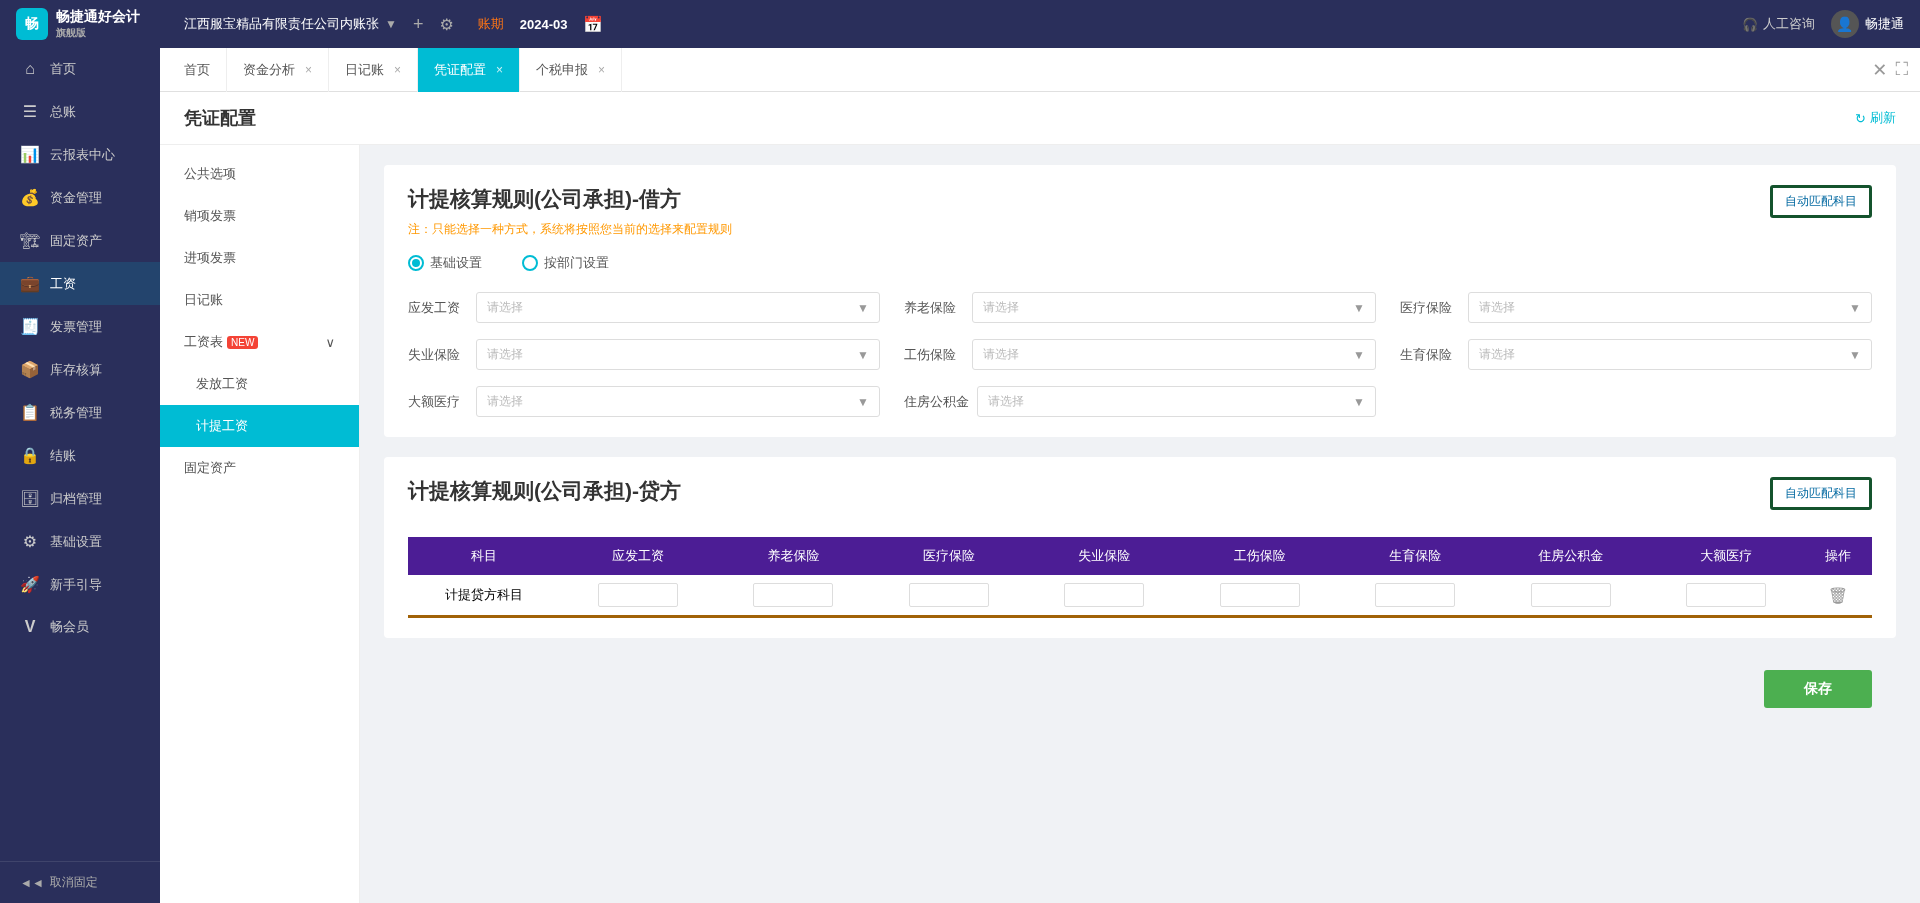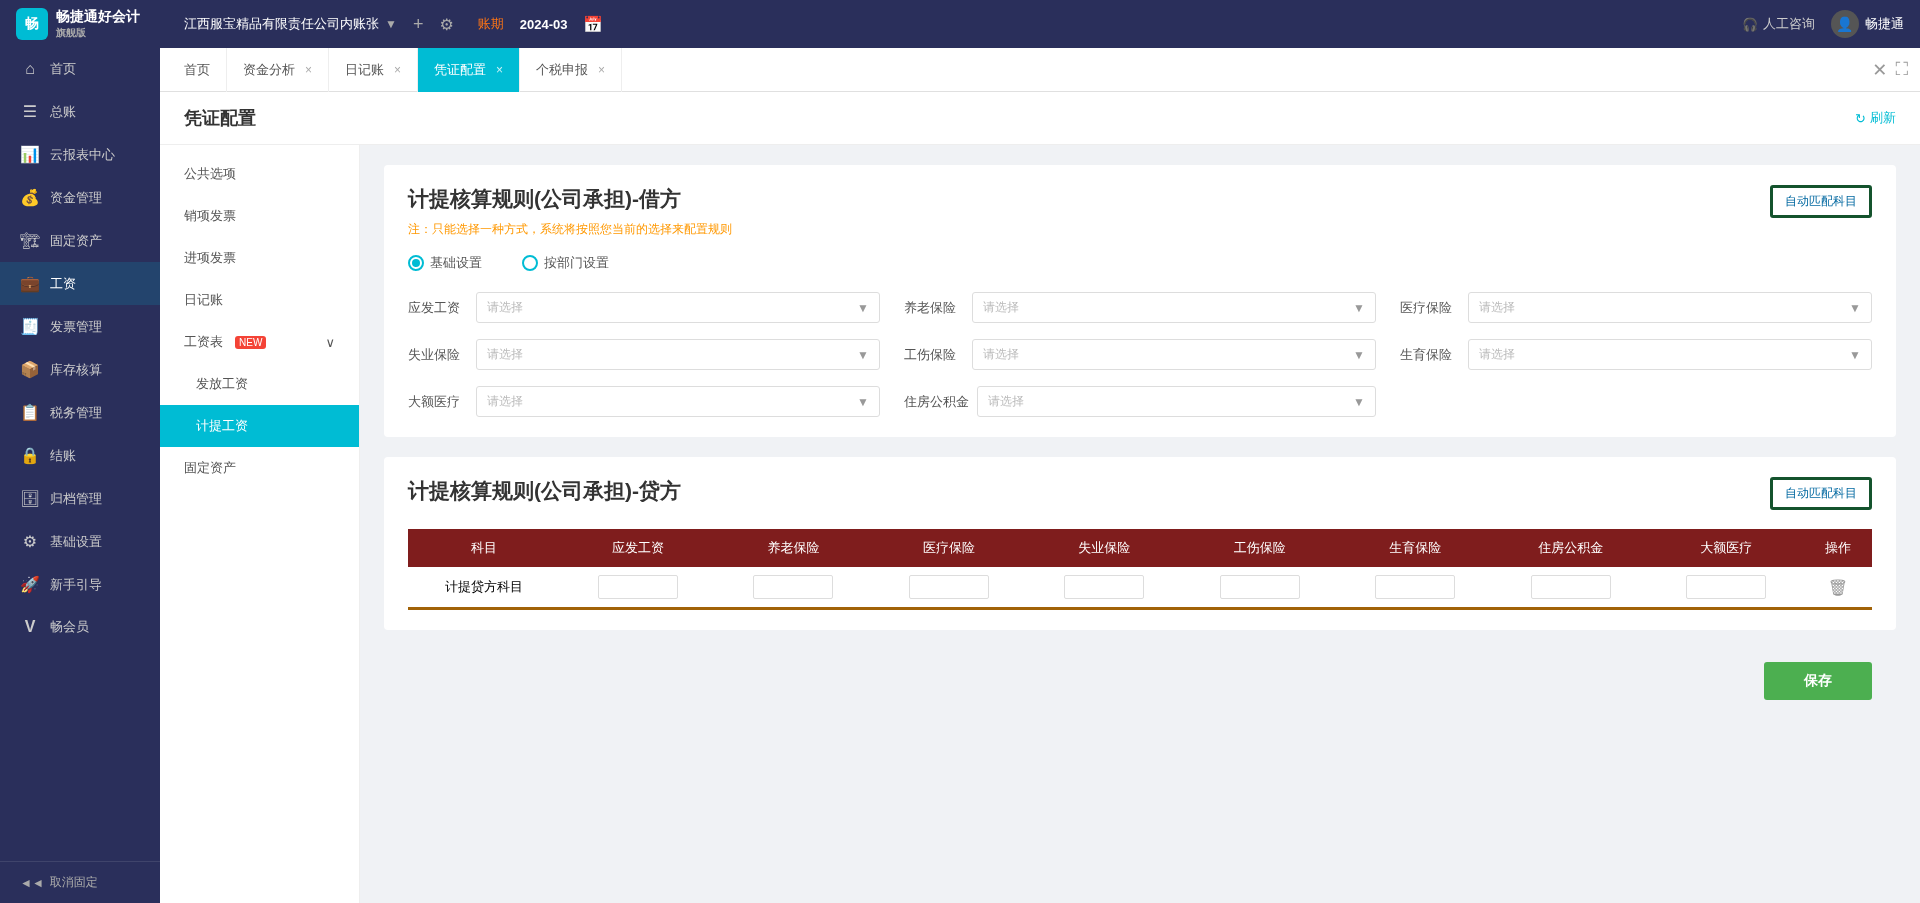--- a/index.html
+++ b/index.html
@@ -44,21 +44,21 @@
     .page-title { font-size: 18px; font-weight: bold; color: #333; }
     .refresh-btn { display: flex; align-items: center; gap: 4px; color: #00bcd4; font-size: 13px; cursor: pointer; }
 
     
     .content-body { display: flex; gap: 0; height: calc(100% - 52px); }
     .left-nav { width: 200px; background: white; flex-shrink: 0; border-right: 1px solid #eee; padding: 8px 0; }
     .left-nav-item { padding: 12px 24px; color: #555; cursor: pointer; font-size: 13px; }
     .left-nav-item.active { background: #00bcd4; color: white; }
     .left-nav-group { position: relative; }
     .left-nav-group-header { display: flex; align-items: center; justify-content: space-between; padding: 12px 24px; color: #555; cursor: pointer; font-size: 13px; }
-    .new-badge { background: #f44336; color: white; font-size: 10px; padding: 1px 4px; border-radius: 3px; margin-left: 12px; }
+    .new-badge { background: #f44336; color: white; font-size: 10px; padding: 1px 4px; border-radius: 3px; margin-left: 4px; }
 
     .right-content { flex: 1; overflow-y: auto; padding: 20px 24px; }
 
     
     .section { background: white; border-radius: 4px; margin-bottom: 20px; padding: 20px 24px; }
     .section-title { font-size: 21px; font-weight: bold; color: #333; margin-bottom: 8px; }
     .section-note { color: #ff9800; font-size: 12px; margin-bottom: 16px; }
     .section-header { display: flex; align-items: flex-start; justify-content: space-between; }
     .auto-match-btn { background: white; border: 3px solid #14532d; color: #0369a1; padding: 5px 12px; border-radius: 3px; font-size: 12px; cursor: pointer; white-space: nowrap; }
 
@@ -71,21 +71,21 @@
     
     .form-grid { display: grid; grid-template-columns: 1fr 1fr 1fr; gap: 16px 24px; }
     .form-item { display: flex; align-items: center; gap: 8px; }
     .form-label { color: #555; font-size: 13px; white-space: nowrap; min-width: 60px; }
     .form-select { flex: 1; border: 1px solid #ddd; border-radius: 3px; padding: 6px 10px; font-size: 12px; color: #aaa; display: flex; align-items: center; justify-content: space-between; cursor: pointer; background: white; }
     .form-select .arrow { color: #999; }
 
     
     .table-wrapper { overflow-x: auto; }
     table { width: 100%; border-collapse: collapse; font-size: 13px; }
-    table thead tr { background: #7f1d1d; color: white; }
+    table thead tr { background: #4c1d95; color: white; }
     table thead th { padding: 10px 8px; text-align: center; font-weight: normal; white-space: nowrap; }
     table tbody tr { background: white; }
     table tbody td { padding: 8px 8px; text-align: center; border-bottom: 3px solid #a16207; }
     .table-input { border: 1px solid #ddd; border-radius: 2px; width: 80px; padding: 4px 6px; font-size: 12px; text-align: center; }
     .delete-btn { color: #999; cursor: pointer; font-size: 16px; }
 
     
     .save-bar { position: sticky; bottom: 0; background: #f0f2f5; padding: 12px 24px; display: flex; justify-content: flex-end; }
     .save-btn { background: #4caf50; color: white; border: none; padding: 10px 40px; border-radius: 3px; font-size: 14px; cursor: pointer; font-weight: bold; }
 
@@ -333,21 +333,21 @@
                 <span class="form-label">住房公积金</span>
                 <div class="form-select">
                   <span style="color:#bbb;">请选择</span>
                   <span class="arrow">▼</span>
                 </div>
               </div>
             </div>
           </div>
 
           <div class="section">
-            <div class="section-header" style="margin-bottom:16px;gap:28px;">
+            <div class="section-header" style="margin-bottom:24px;gap:28px;">
               <div class="section-title">计提核算规则(公司承担)-贷方</div>
               <button class="auto-match-btn">自动匹配科目</button>
             </div>
             <div class="table-wrapper">
               <table>
                 <thead>
                   <tr>
                     <th>科目</th>
                     <th>应发工资</th>
                     <th>养老保险</th>

